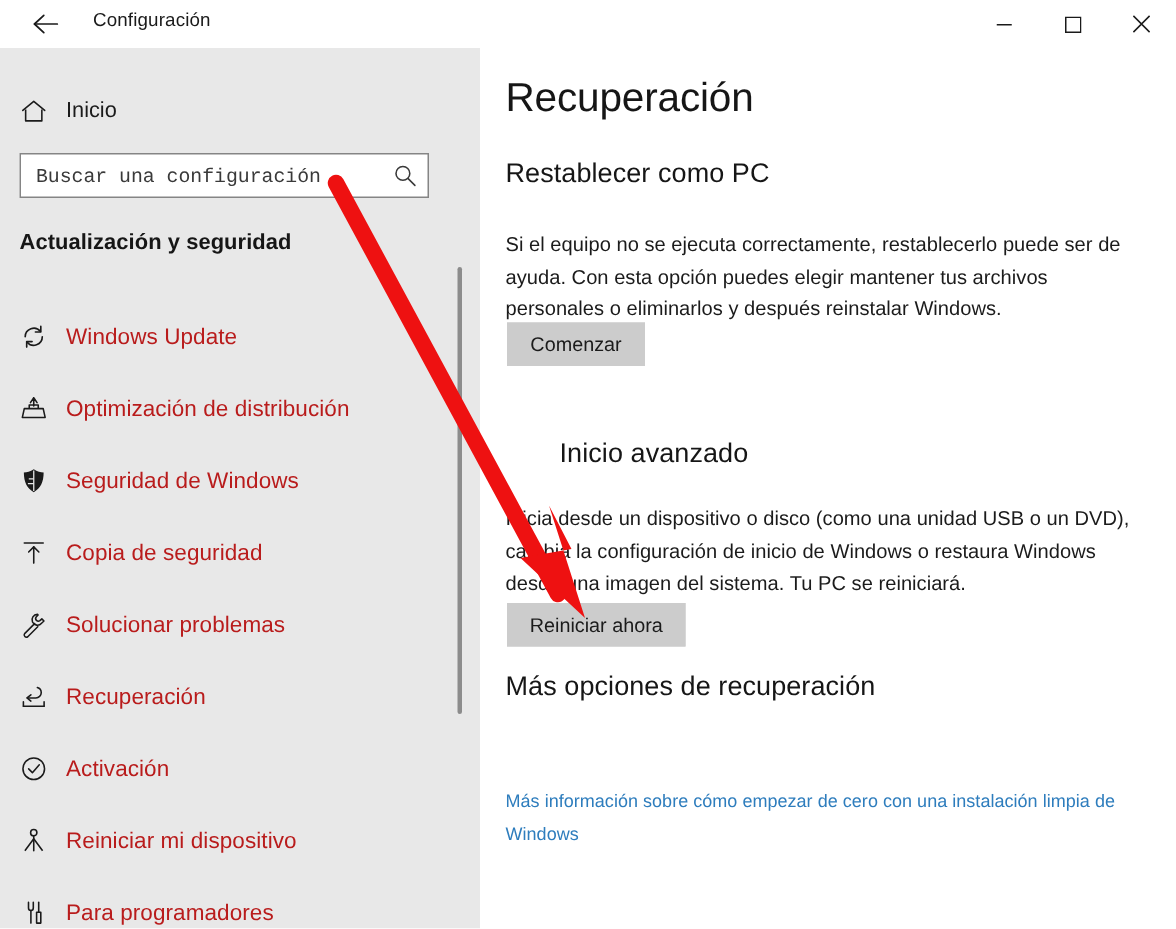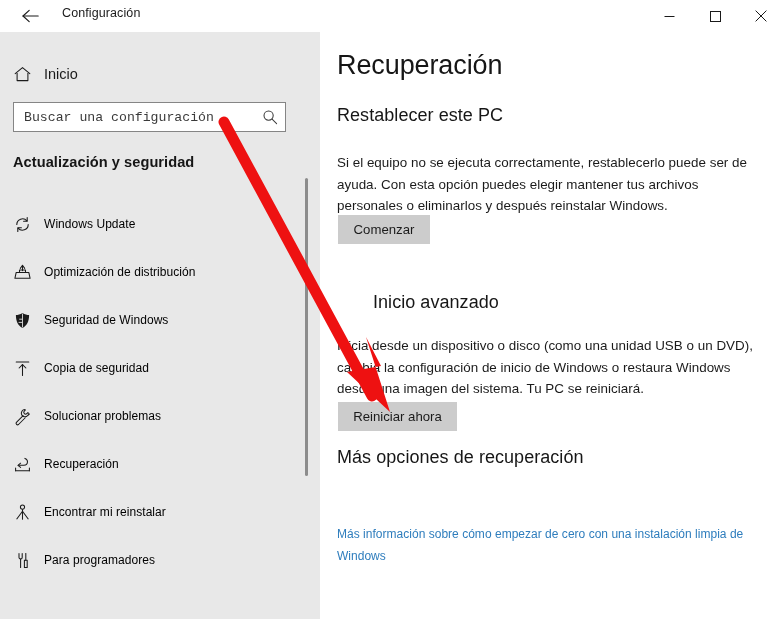--- a/index.html
+++ b/index.html
@@ -157,22 +157,22 @@
   .nav-icon {
     width: 44px;
     flex: none;
     display: flex;
     align-items: center;
     justify-content: center;
     color: #1b1b1b;
   }
   .nav-icon svg { display: block; }
   .nav-label {
-    font-size: 12px;
-    color: #000000;
+    font-size: 15px;
+    color: #b91c1c;
     white-space: nowrap;
     letter-spacing: .05px;
   }
 
   
   .sb-track {
     position: absolute;
     right: 8px;
     top: 0;
     width: 10px;
@@ -399,30 +399,39 @@
           <svg width="19" height="19" viewBox="0 0 19 19">
             <path d="M11.9 3.4 a3.6 3.6 0 0 1 2.6 3.4 a3.6 3.6 0 0 1 -3.6 3.5 H5.3" fill="none" stroke="#1b1b1b" stroke-width="1.05" stroke-linecap="round" stroke-linejoin="round"></path>
             <path d="M7.6 8.2 L5.0 10.3 L7.6 12.4" fill="none" stroke="#1b1b1b" stroke-width="1.05" stroke-linecap="round" stroke-linejoin="round"></path>
             <path d="M2.6 15.8 H16.4" stroke="#1b1b1b" stroke-width="1.05" stroke-linecap="round"></path>
             <path d="M2.6 12.9 V15.8 M16.4 12.9 V15.8" stroke="#1b1b1b" stroke-width="1.05" stroke-linecap="round"></path>
           </svg>
         </span>
         <span class="nav-label">Recuperación</span>
       </div>
 
+      <div class="nav-item">
+        <span class="nav-icon">
+          <svg width="19" height="19" viewBox="0 0 19 19">
+            <circle cx="9.5" cy="9.5" r="7.2" fill="none" stroke="#1b1b1b" stroke-width="1.05"></circle>
+            <path d="M6.1 9.6 L8.6 12.1 L13.2 6.9" fill="none" stroke="#1b1b1b" stroke-width="1.05" stroke-linecap="round" stroke-linejoin="round"></path>
+          </svg>
+        </span>
+        <span class="nav-label">Activación</span>
+      </div>
 
       <div class="nav-item">
         <span class="nav-icon">
           <svg width="19" height="19" viewBox="0 0 19 19">
             <circle cx="9.5" cy="4.1" r="2.1" fill="none" stroke="#1b1b1b" stroke-width="1.05"></circle>
             <path d="M9.5 6.4 V16.2" stroke="#1b1b1b" stroke-width="1.05" stroke-linecap="round"></path>
             <path d="M3.6 16.2 L9.5 8.2 L15.4 16.2" fill="none" stroke="#1b1b1b" stroke-width="1.05" stroke-linejoin="round"></path>
           </svg>
         </span>
-        <span class="nav-label">Encontrar mi reinstalar</span>
+        <span class="nav-label">Reiniciar mi dispositivo</span>
       </div>
 
       <div class="nav-item">
         <span class="nav-icon">
           <svg width="19" height="19" viewBox="0 0 19 19">
             <path d="M6.0 2.6 V6.4 a1.6 1.6 0 0 0 3.2 0 V2.6" fill="none" stroke="#1b1b1b" stroke-width="1.05" stroke-linecap="round" stroke-linejoin="round"></path>
             <path d="M7.6 8.0 V16.4" stroke="#1b1b1b" stroke-width="1.05" stroke-linecap="round"></path>
             <path d="M12.8 2.6 L12.8 9.2" stroke="#1b1b1b" stroke-width="1.05" stroke-linecap="round"></path>
             <path d="M11.4 9.2 H14.2 V16.4 H11.4 Z" fill="none" stroke="#1b1b1b" stroke-width="1.05" stroke-linejoin="round"></path>
           </svg>
@@ -434,21 +443,21 @@
 
     <div class="sb-track">
       <div class="sb-thumb"></div>
     </div>
   </div>
 
   <div class="content">
 
     <div class="page-title">Recuperación</div>
 
-    <div class="h2 reset">Restablecer este PC</div>
+    <div class="h2 reset">Restablecer como PC</div>
     <div class="body-text reset">Si el equipo no se ejecuta correctamente, restablecerlo puede ser de ayuda. Con esta opción puedes elegir mantener tus archivos personales o eliminarlos y después reinstalar Windows.</div>
     <button class="btn start">Comenzar</button>
 
     <div class="h2 adv">Inicio avanzado</div>
     <div class="body-text adv">Inicia desde un dispositivo o disco (como una unidad USB o un DVD), cambia la configuración de inicio de Windows o restaura Windows desde una imagen del sistema. Tu PC se reiniciará.</div>
     <button class="btn restart">Reiniciar ahora</button>
 
     <div class="h2 more">Más opciones de recuperación</div>
     <a class="link" href="#">Más información sobre cómo empezar de cero con una instalación limpia de Windows</a>
   </div>

